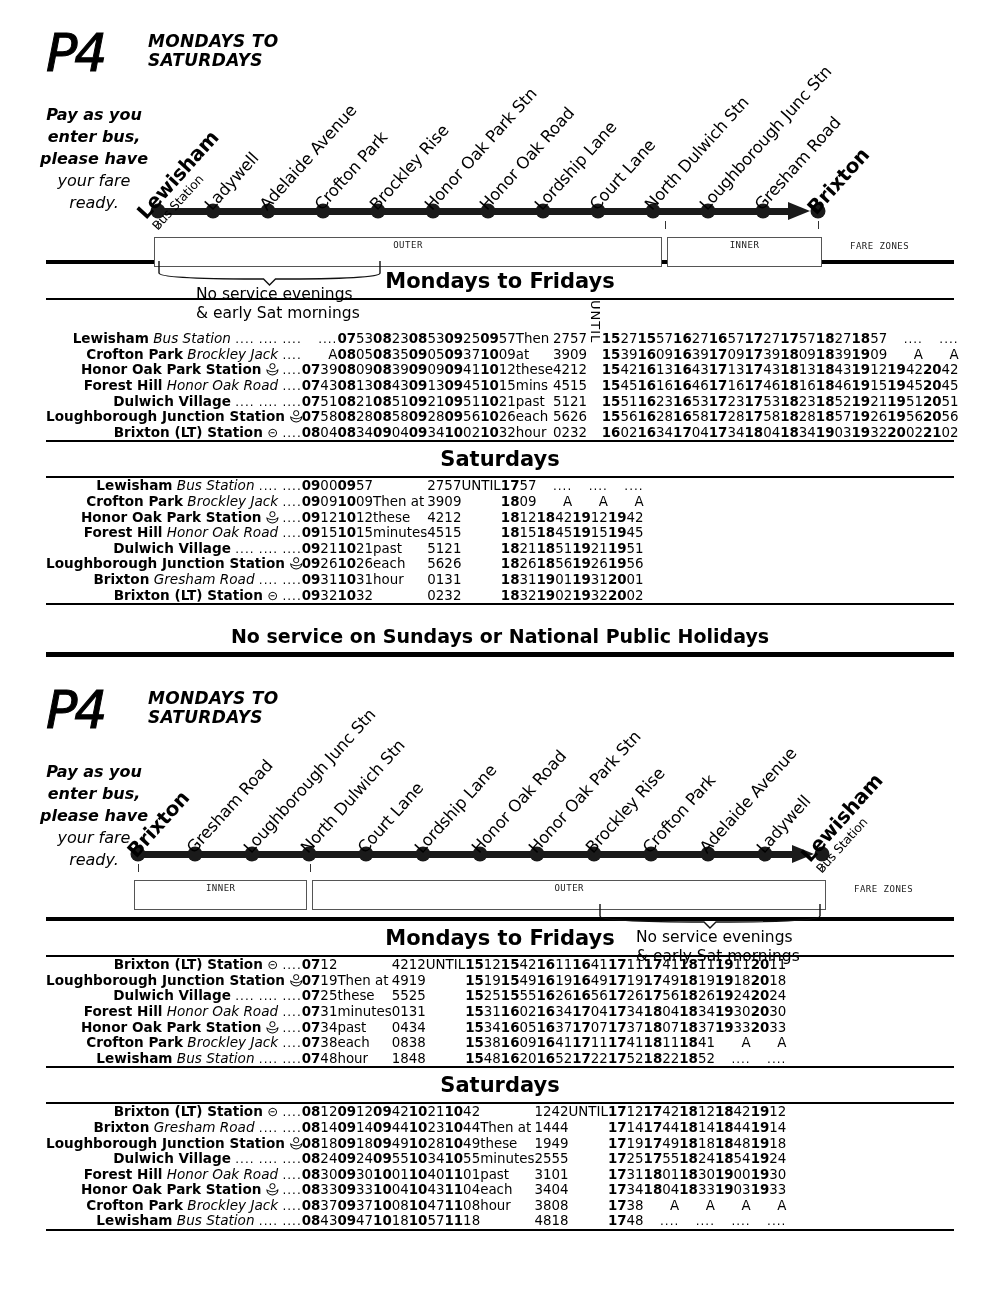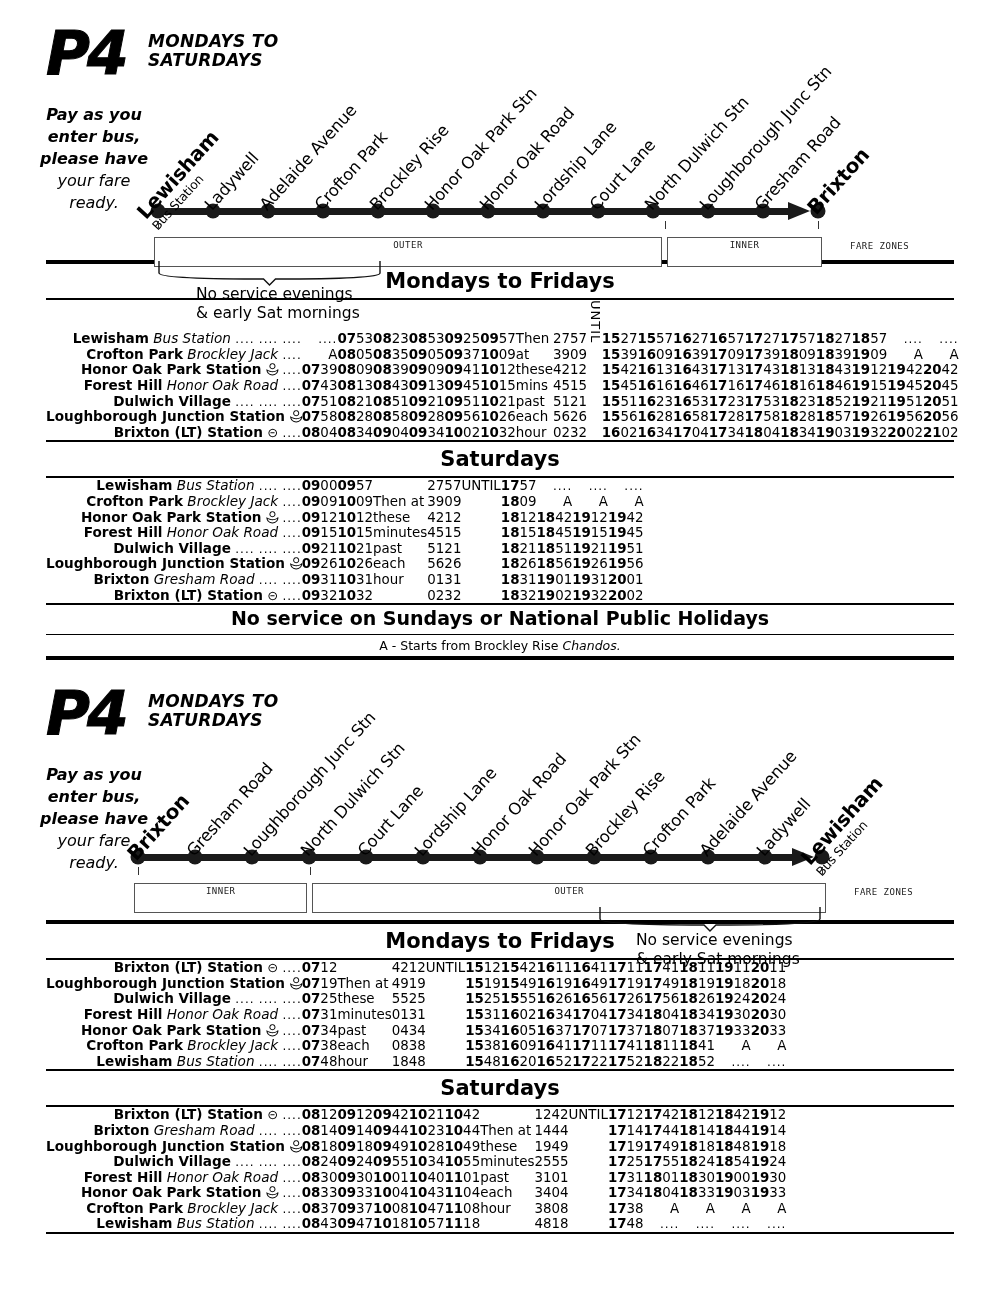--- a/index.html
+++ b/index.html
@@ -16,22 +16,22 @@
     overflow: hidden;
   }
 
   .panel { position: relative; width: 1000px; }
 
   
   .hdr { position: relative; height: 260px; }
   .route-badge {
     position: absolute; left: 46px; top: 22px;
     font-family: "DejaVu Sans", sans-serif;
-    font-weight: 700; font-style: italic;
-    font-size: 60px; line-height: 62px;
+    font-weight: 400; font-style: italic;
+    font-size: 52px; line-height: 62px;
     letter-spacing: -3px;
     -webkit-text-stroke: 1px #000;
   }
   .days-head {
     position: absolute; left: 148px; top: 32px;
     font-family: "DejaVu Sans", sans-serif;
     font-weight: 700; font-style: italic;
     font-size: 17px; line-height: 19px;
     letter-spacing: .3px;
   }
@@ -152,21 +152,21 @@
     letter-spacing: 1px;
     font-size: 13px;
   }
   .dots { letter-spacing: 1px; font-size: 12px; }
 
   .nosun {
     text-align: center;
     font-family: "DejaVu Sans", sans-serif;
     font-weight: 700;
     font-size: 19px;
-    padding: 2px 0 5px;
+    padding: 20px 0 5px;
   }
   .footnote {
     text-align: center;
     font-family: "DejaVu Sans", sans-serif;
     font-size: 12.5px;
     padding: 3px 0 3px;
   }
   .footnote i { font-style: italic; }
 
   .rail-icon { font-size: 13px; letter-spacing: -1px; }
@@ -498,21 +498,20 @@
             <td class="t"><b>18</b><span>32</span></td>
             <td class="t"><b>19</b><span>02</span></td>
             <td class="t"><b>19</b><span>32</span></td>
             <td class="t"><b>20</b><span>02</span></td>
           </tr>
         </tbody>
       </table>
       <div class="rule-med"></div>
       <div class="nosun">No service on Sundays or National Public Holidays</div>
       <div class="rule-thin"></div>
-      <div class="footnote"><span>A - Starts from Brockley Rise </span><i>Chandos.</i></div>
       <div class="rule-thick"></div>
     </div>
     <div class="panel">
       <div class="hdr">
         <div class="route-badge">P4</div>
         <div class="days-head">
           <div>MONDAYS TO</div>
           <div>SATURDAYS</div>
         </div>
         <div class="pay-note">

